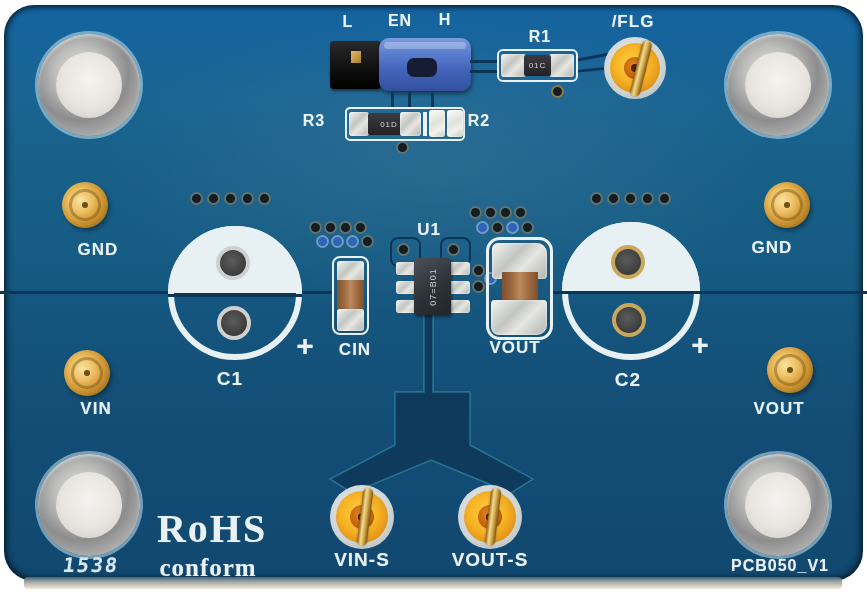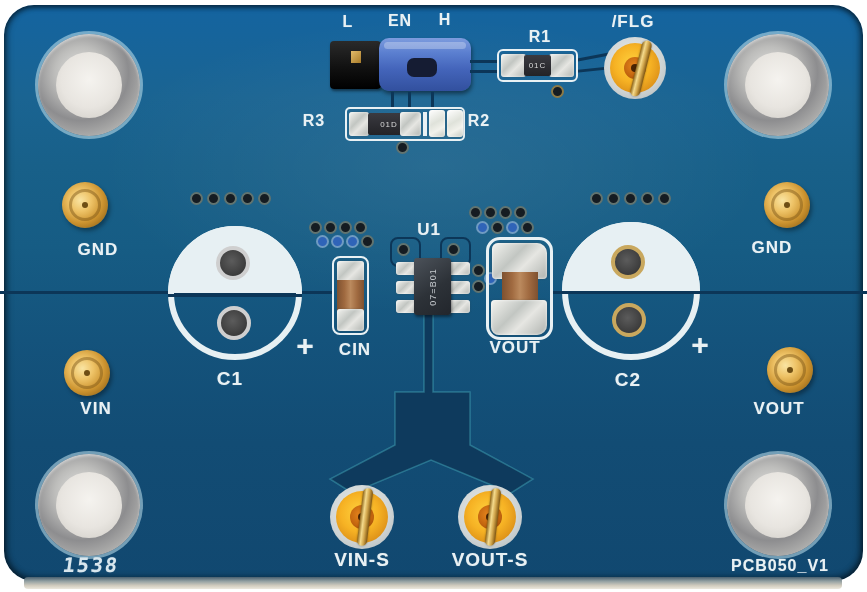--- a/index.html
+++ b/index.html
@@ -222,15 +222,17 @@
   <div class="lbl s19" style="left:230px;top:379px;">C1</div>
   <div class="lbl s19" style="left:628px;top:380px;">C2</div>
   <div class="lbl plus" style="left:305px;top:346px;">+</div>
   <div class="lbl plus" style="left:700px;top:345px;">+</div>
   <div class="lbl s17" style="left:98px;top:250px;">GND</div>
   <div class="lbl s17" style="left:96px;top:409px;">VIN</div>
   <div class="lbl s17" style="left:772px;top:248px;">GND</div>
   <div class="lbl s17" style="left:779px;top:409px;">VOUT</div>
   <div class="lbl s19" style="left:362px;top:560px;">VIN-S</div>
   <div class="lbl s19" style="left:490px;top:560px;">VOUT-S</div>
+  <div class="lbl serif" style="left:212px;top:528px;font-size:40px;letter-spacing:2px;">RoHS</div>
+  <div class="lbl serif" style="left:208px;top:568px;font-size:25px;letter-spacing:1px;">conform</div>
   <div class="lbl seg" style="left:91px;top:565px;font-size:20px;">1538</div>
   <div class="lbl s16" style="left:780px;top:566px;letter-spacing:1px;">PCB050_V1</div>
 </div>
 
 </body></html>

